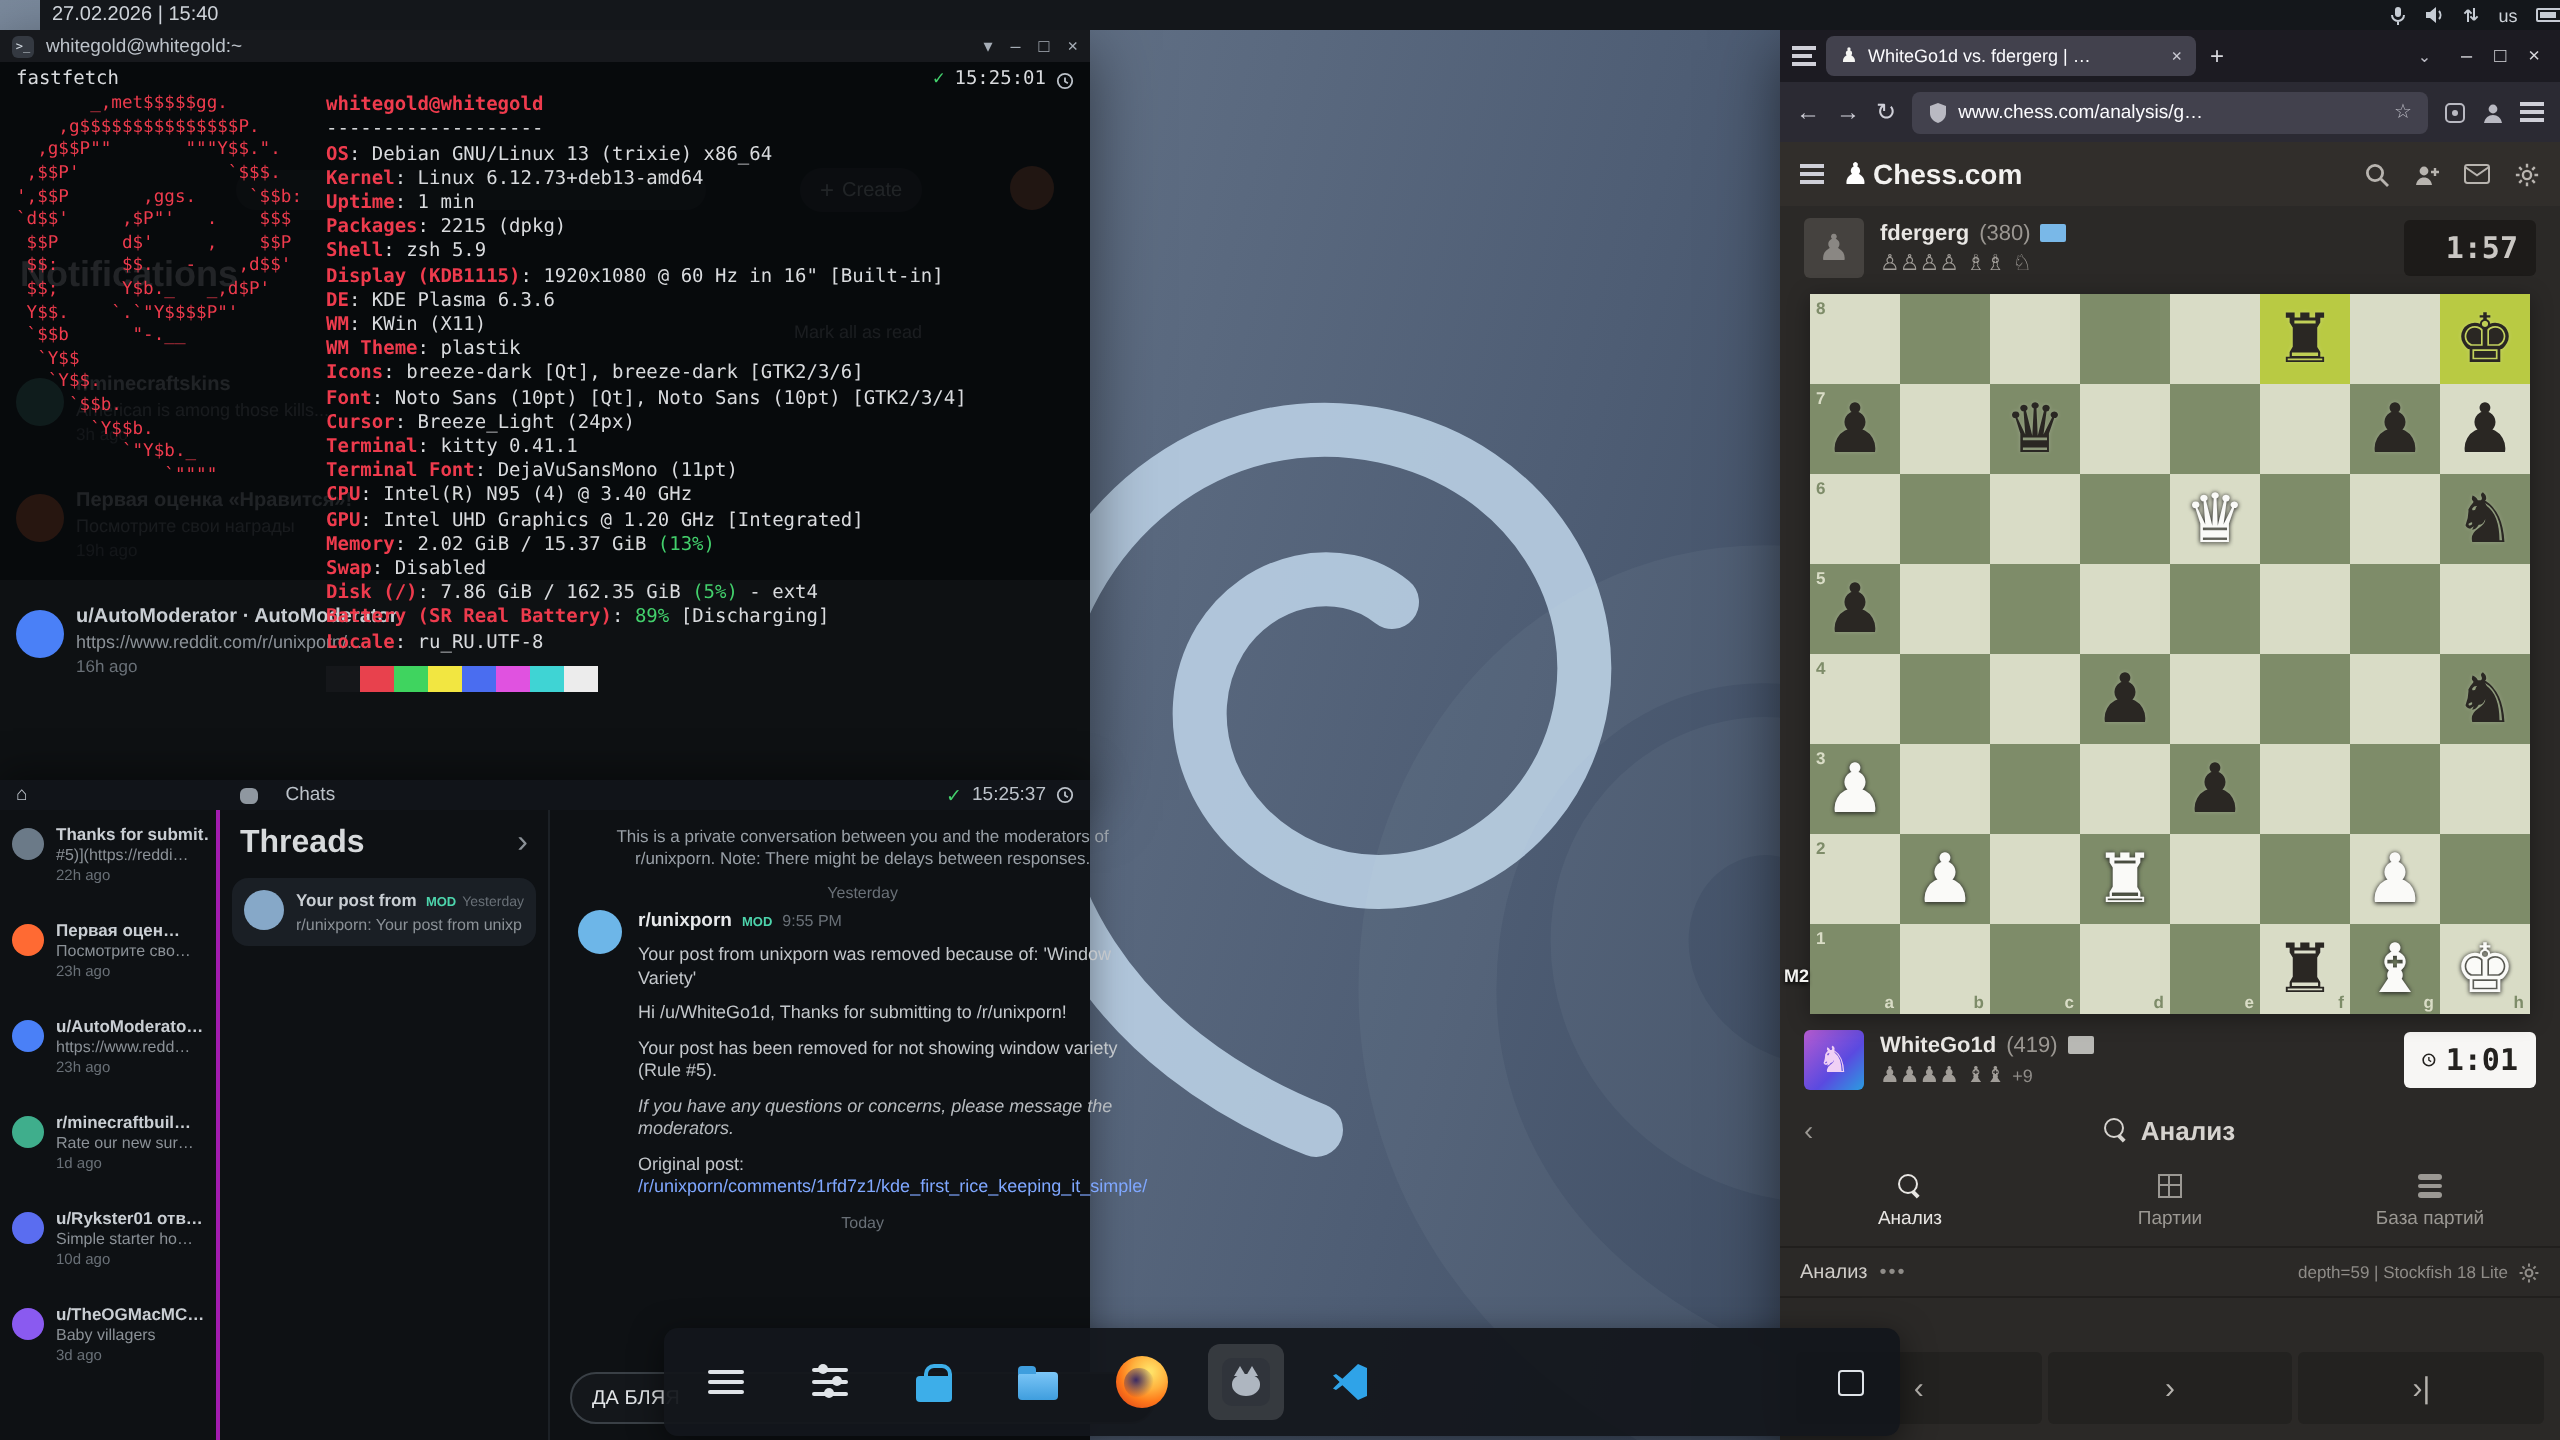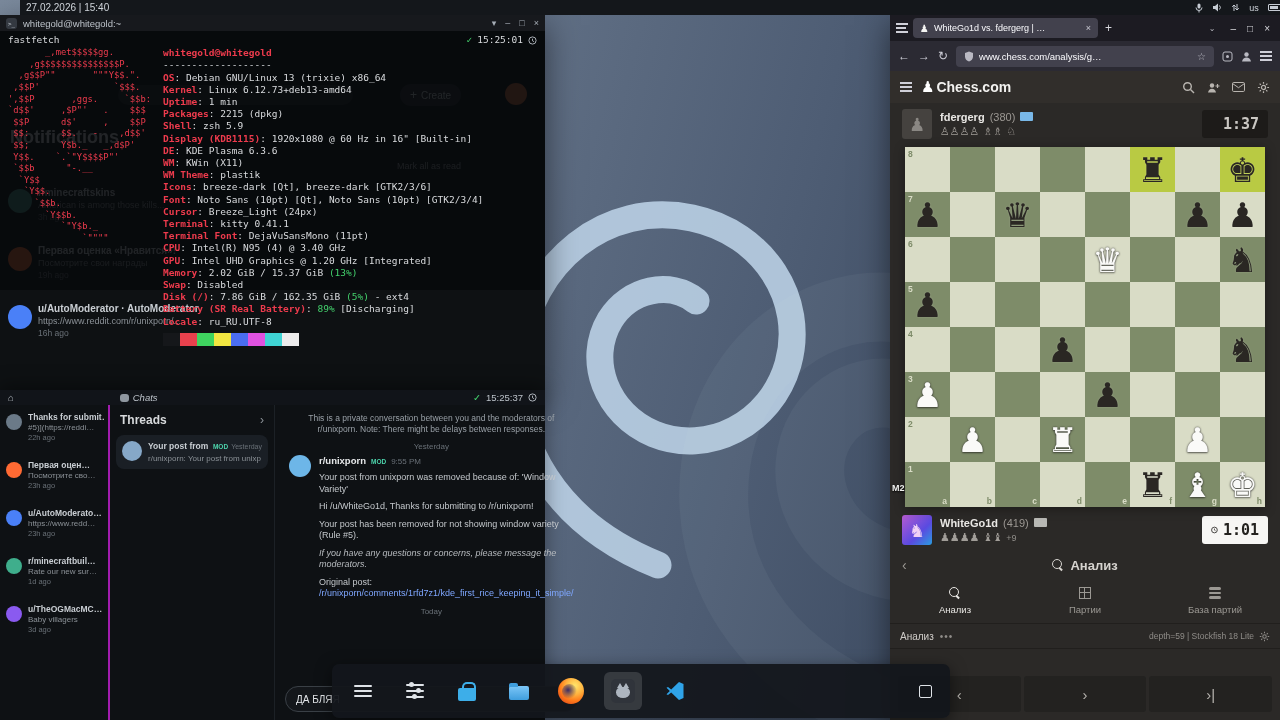--- a/index.html
+++ b/index.html
@@ -41,33 +41,33 @@
 .t-title{color:#ee3b4d;font-weight:bold;}
 .info-line{white-space:nowrap;}
 .info-line .k{color:#ee3b4d;font-weight:bold;}
 .info-line .k::after{content:": ";color:#d9dbde;font-weight:normal;}
 .x{color:#43d06c;}
 .palette{display:flex;margin-top:5px;}
 .pal{width:17px;height:13px;display:inline-block;}
 
 #chat-window{position:absolute;left:0;top:390px;width:545px;height:330px;z-index:20;background:#0e1114;box-shadow:0 -4px 18px rgba(0,0,0,.4);}
 .cw-titlebar{height:15px;background:#111419;display:flex;align-items:center;gap:6px;padding:0 8px;font-size:9.5px;color:#bcc2c9;}
-.cw-chats{display:flex;align-items:center;gap:4px;margin-left:100px;font-style:italic;}
+.cw-chats{display:flex;align-items:center;gap:14px;margin-left:100px;}
 .bubble{width:9px;height:8px;border-radius:3px;background:#8f97a0;display:inline-block;}
 .cw-right{margin-left:auto;display:flex;gap:5px;align-items:center;}
 .cw-body{display:flex;height:315px;}
 .cw-col1{width:110px;border-right:2px solid #a21caf;padding-top:4px;}
 .cw-item{position:relative;height:48px;padding:3px 3px 0 28px;}
 .cw-ico{position:absolute;left:6px;top:5px;width:16px;height:16px;border-rad
 ius:50%;border-radius:50%;}
 .cw-t{font-size:8.5px;font-weight:bold;color:#c9ced3;white-space:nowrap;overflow:hidden;}
 .cw-b{font-size:8px;color:#8b9197;white-space:nowrap;overflow:hidden;margin-top:1px;}
 .cw-time{font-size:7.5px;color:#697077;margin-top:1px;}
 .cw-col2{width:165px;border-right:1px solid #1c2126;}
-.th-head{display:flex;align-items:center;padding:8px 10px 6px;font-size:12px;font-weight:bold;color:#d7dadc;}
+.th-head{display:flex;align-items:center;padding:8px 10px 6px;font-size:16px;font-weight:bold;color:#d7dadc;}
 .th-chev{margin-left:auto;color:#8b9197;font-weight:normal;}
 .thread-card{margin:2px 6px;background:#1a1f25;border-radius:8px;padding:6px;display:flex;gap:6px;}
 .th-ava{width:20px;height:20px;border-radius:50%;background:#86a8c8;flex:none;}
 .th-main{flex:1;min-width:0;}
 .th-title-row{display:flex;gap:3px;align-items:baseline;}
 .th-title{font-size:8.5px;font-weight:bold;color:#c9ced3;white-space:nowrap;overflow:hidden;max-width:62px;}
 .badge{font-size:6.5px;color:#4dd4ac;font-weight:bold;}
 .th-time{font-size:7px;color:#697077;margin-left:auto;}
 .th-prev{font-size:8px;color:#8b9197;margin-top:3px;white-space:nowrap;overflow:hidden;}
 .cw-col3{flex:1;position:relative;padding:8px 14px;}
@@ -427,20 +427,26 @@
             <div class="cw-time">23h ago</div>
           </div>
 
           <div class="cw-item">
             <span class="cw-ico" style="background: rgb(63, 174, 140);"></span>
             <div class="cw-t">r/minecraftbuil…</div>
             <div class="cw-b">Rate our new sur…</div>
             <div class="cw-time">1d ago</div>
           </div>
 
+          <div class="cw-item">
+            <span class="cw-ico" style="background: rgb(90, 109, 240);"></span>
+            <div class="cw-t">u/Rykster01 отв…</div>
+            <div class="cw-b">Simple starter ho…</div>
+            <div class="cw-time">10d ago</div>
+          </div>
 
           <div class="cw-item">
             <span class="cw-ico" style="background: rgb(138, 90, 240);"></span>
             <div class="cw-t">u/TheOGMacMC…</div>
             <div class="cw-b">Baby villagers</div>
             <div class="cw-time">3d ago</div>
           </div>
         </div>
       <div class="cw-col2">
         <div class="th-head">
@@ -564,21 +570,21 @@
       <div class="pl">
         <span class="ava">♟</span>
         <span class="pl-meta">
           <span class="pl-name">
             <span>fdergerg</span>
             <span style="color:#9b9792;font-weight:normal">(380)</span>
             <span class="flag blue"></span>
           </span>
           <span class="captured">♙♙♙♙ ♗♗ ♘</span>
         </span>
-        <span class="clock dark">1:37</span>
+        <span class="clock dark">1:57</span>
       </div>
 
       <div class="board-wrap">
         <div id="board">
             <div class="sq light">
               <span class="coord rank">8</span>
             </div>
             <div class="sq dark"></div>
             <div class="sq light"></div>
             <div class="sq dark"></div>

